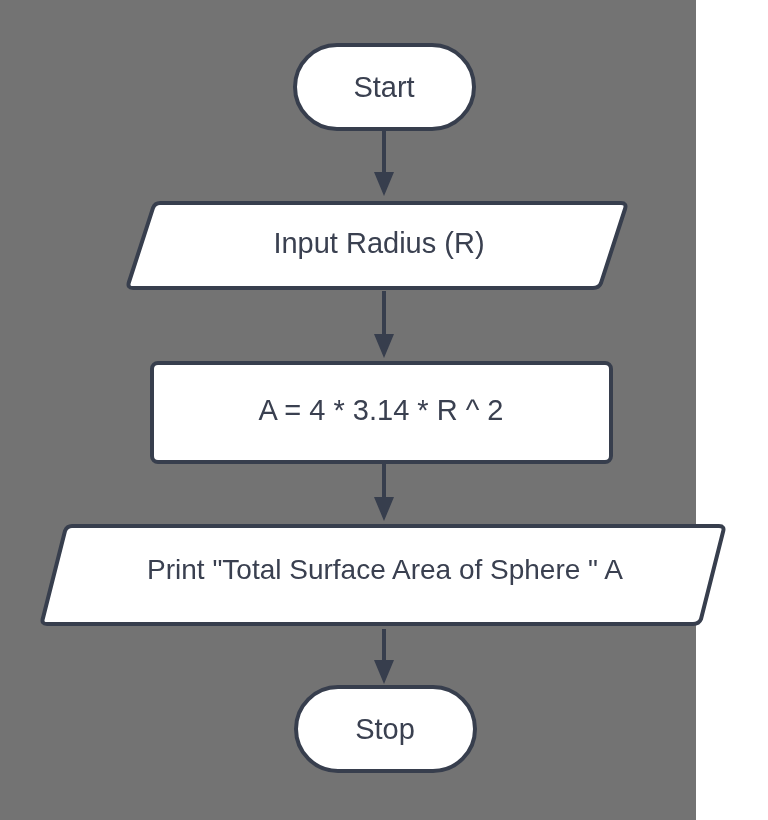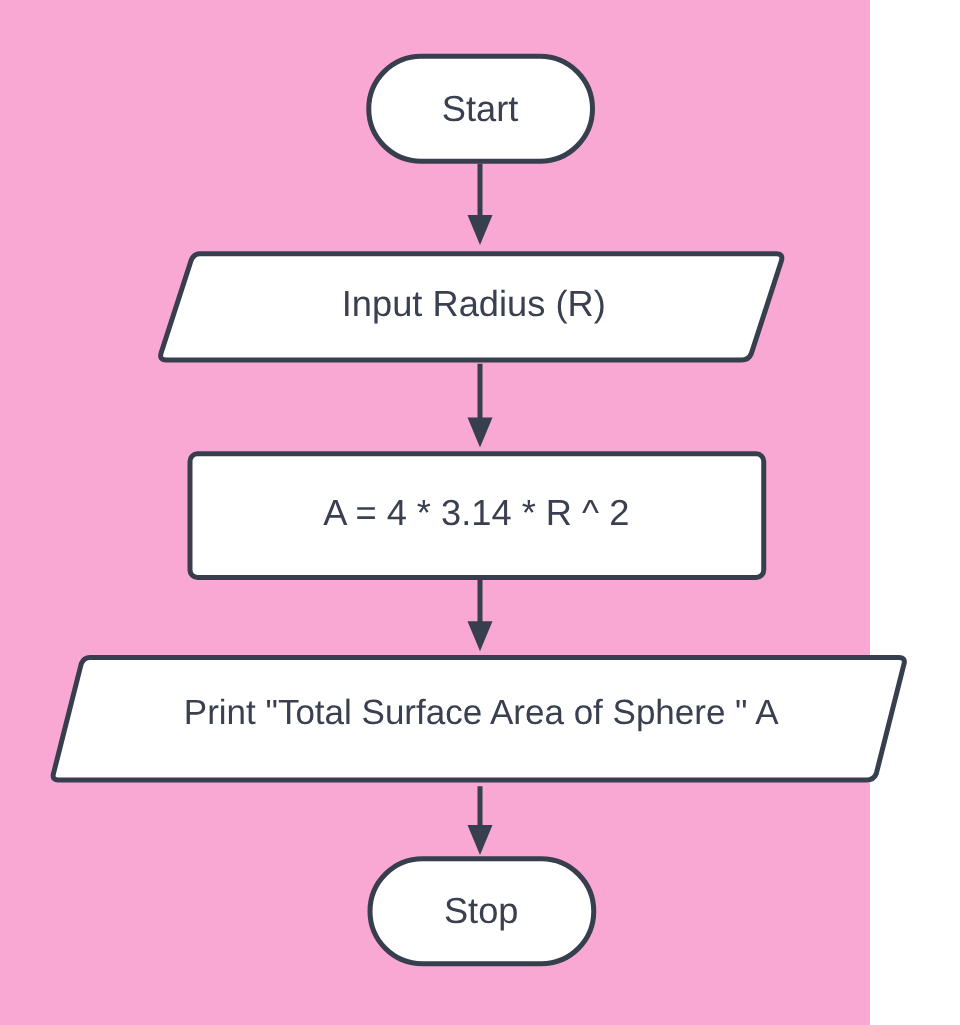--- a/index.html
+++ b/index.html
@@ -10,21 +10,21 @@
   body {
     width: 768px;
     height: 820px;
     overflow: hidden;
     font-family: "Liberation Sans", sans-serif;
   }
   #flowchart-canvas {
     position: relative;
     width: 696px;
     height: 820px;
-    background: #f9a8d4;
+    background: #737373;
   }
   svg.chart-svg {
     display: block;
     width: 768px;
     height: 820px;
   }
   .node-shape {
     fill: #ffffff;
     stroke: #373e4d;
     stroke-width: 4;

